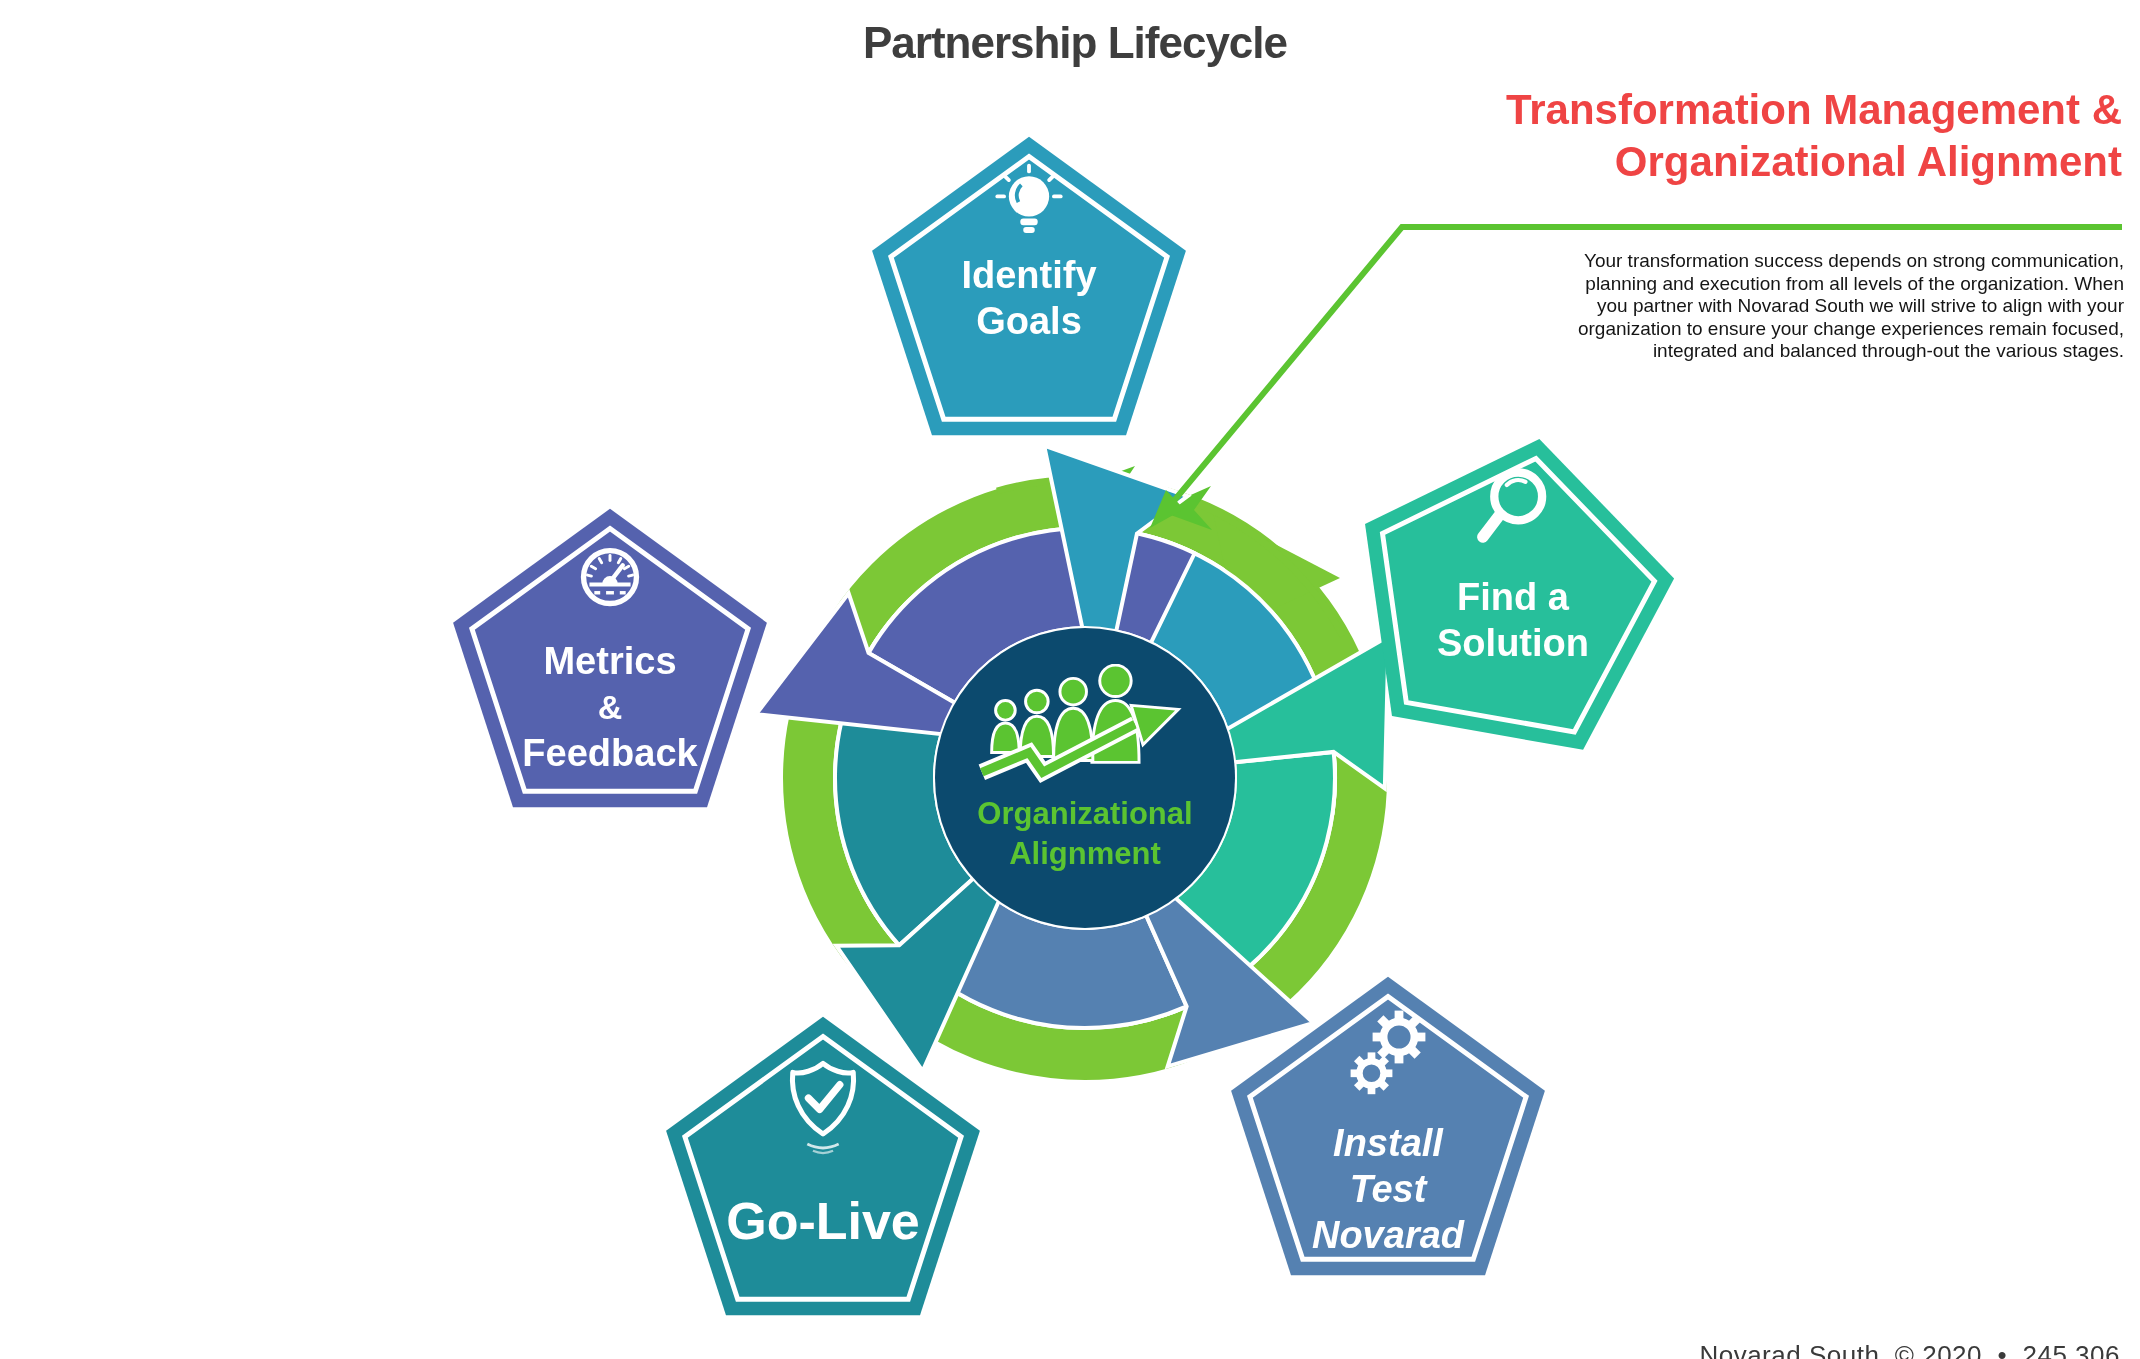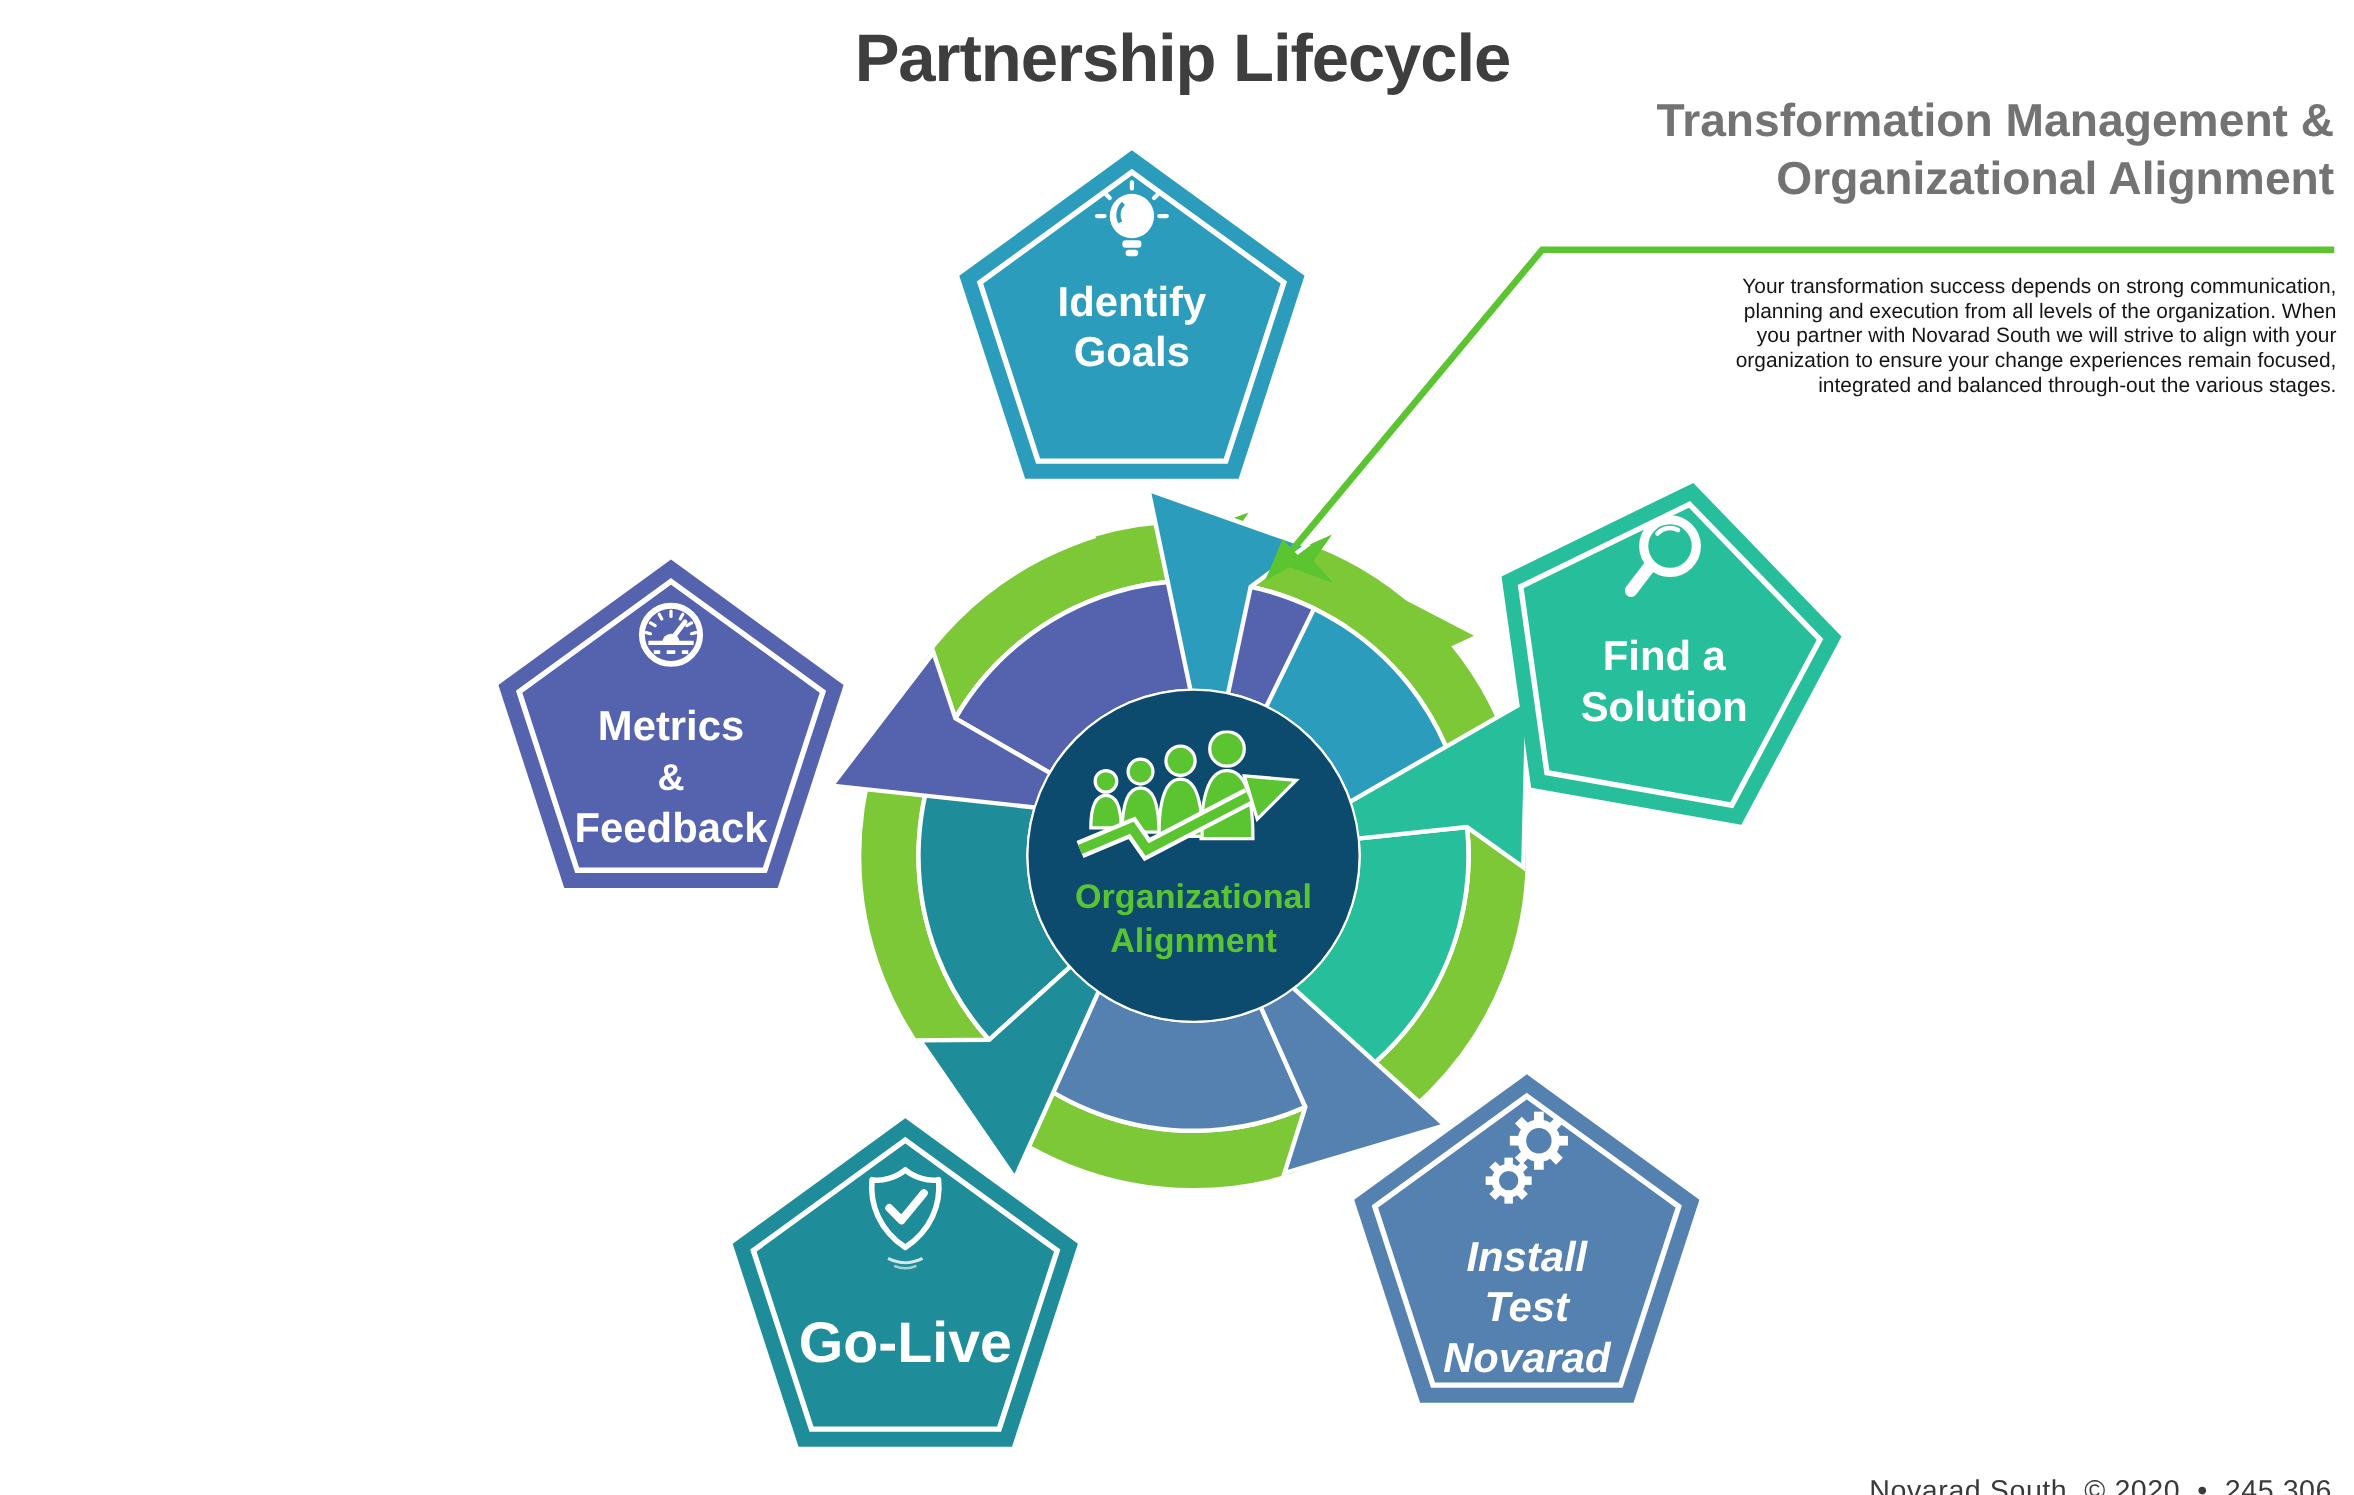--- a/index.html
+++ b/index.html
@@ -2,26 +2,26 @@
 <html><head>
 <meta charset="utf-8">
 <style>
   html,body { margin:0; padding:0; background:#ffffff; }
   .page {
     position:relative; width:2140px; height:1359px; overflow:hidden;
     background:#ffffff; font-family:"Liberation Sans", sans-serif;
   }
   .title {
     position:absolute; left:495px; top:18px; width:1160px; margin:0;
-    text-align:center; font-size:61px; font-weight:bold; color:#3E3E3E;
+    text-align:center; font-size:44px; font-weight:bold; color:#3E3E3E;
     letter-spacing:-1px;
   }
   .callout-heading {
     position:absolute; right:18px; top:84px; width:780px; text-align:right;
-    font-size:42px; font-weight:bold; color:#737373; line-height:1.24;
+    font-size:42px; font-weight:bold; color:#ef4444; line-height:1.24;
   }
   .callout-body {
     position:absolute; right:16px; top:250px; width:760px; margin:0;
     text-align:right; font-size:19px; line-height:1.19; color:#151515;
     white-space:pre-line;
   }
   .overlay, .cycle { position:absolute; pointer-events:none; }
   .overlay { left:0; top:0; z-index:2; }
   .cycle { left:725px; top:418px; z-index:1; }
   .center-hub {

